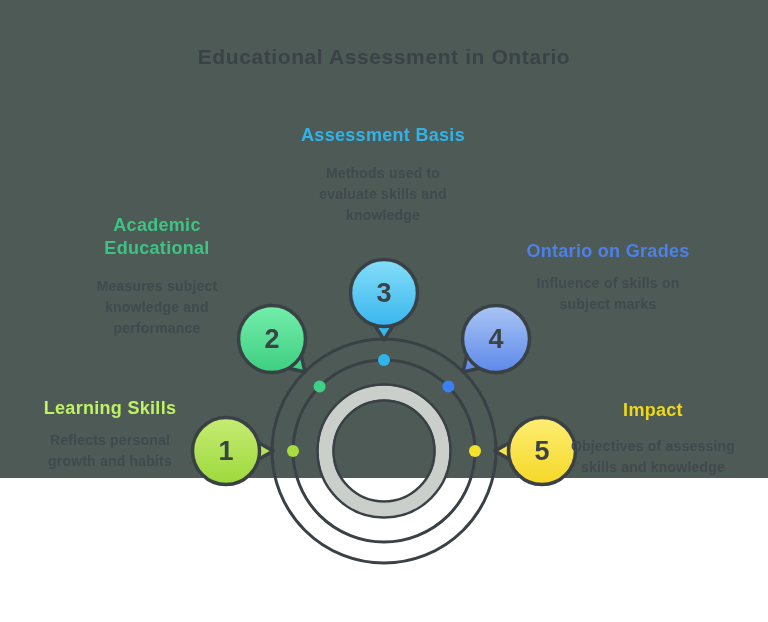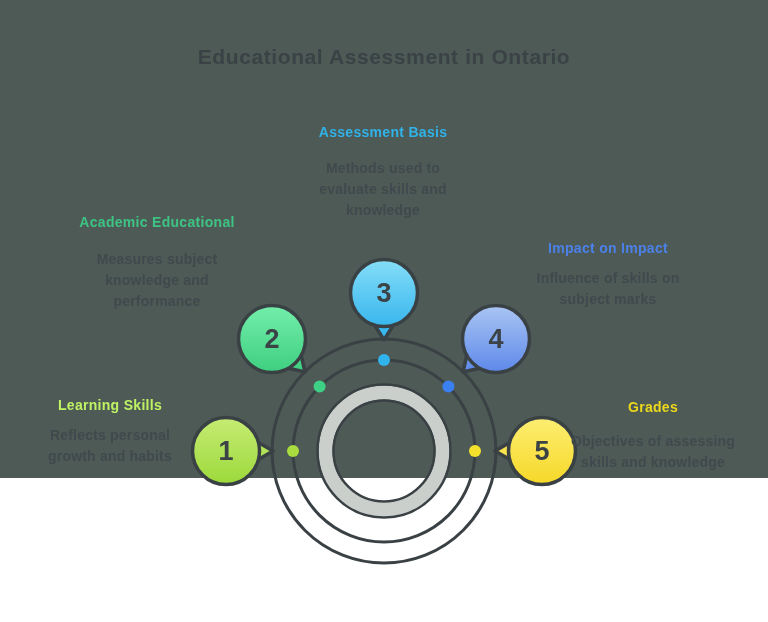--- a/index.html
+++ b/index.html
@@ -23,21 +23,21 @@
   .diagram-svg {
     position: absolute;
     top: 0;
     left: 0;
   }
   .label-block {
     position: absolute;
     text-align: center;
   }
   .label-block .heading {
-    font-size: 14px;
+    font-size: 18px;
     font-weight: 700;
     line-height: 1.25;
     letter-spacing: 0.3px;
   }
   .label-block .desc {
     font-size: 14px;
     font-weight: 700;
     line-height: 1.5;
     letter-spacing: 0.2px;
   }
@@ -140,22 +140,22 @@
     <div class="heading" style="color: rgb(62, 195, 133);">Academic Educational</div>
     <div class="desc" style="color: rgb(64, 73, 77);">Measures subject knowledge and performance</div>
   </div>
 
   <div class="label-block block-assessment">
     <div class="heading" style="color: rgb(48, 179, 233);">Assessment Basis</div>
     <div class="desc" style="color: rgb(64, 73, 77);">Methods used to evaluate skills and knowledge</div>
   </div>
 
   <div class="label-block block-impact">
-    <div class="heading" style="color: rgb(75, 129, 233);">Impact on Impact</div>
+    <div class="heading" style="color: rgb(75, 129, 233);">Ontario on Grades</div>
     <div class="desc" style="color: rgb(64, 73, 77);">Influence of skills on subject marks</div>
   </div>
 
   <div class="label-block block-focus">
-    <div class="heading" style="color: rgb(237, 216, 27);">Grades</div>
+    <div class="heading" style="color: rgb(237, 216, 27);">Impact</div>
     <div class="desc" style="color: rgb(64, 73, 77);">Objectives of assessing skills and knowledge</div>
   </div>
 
 </div>
 
 </body></html>

